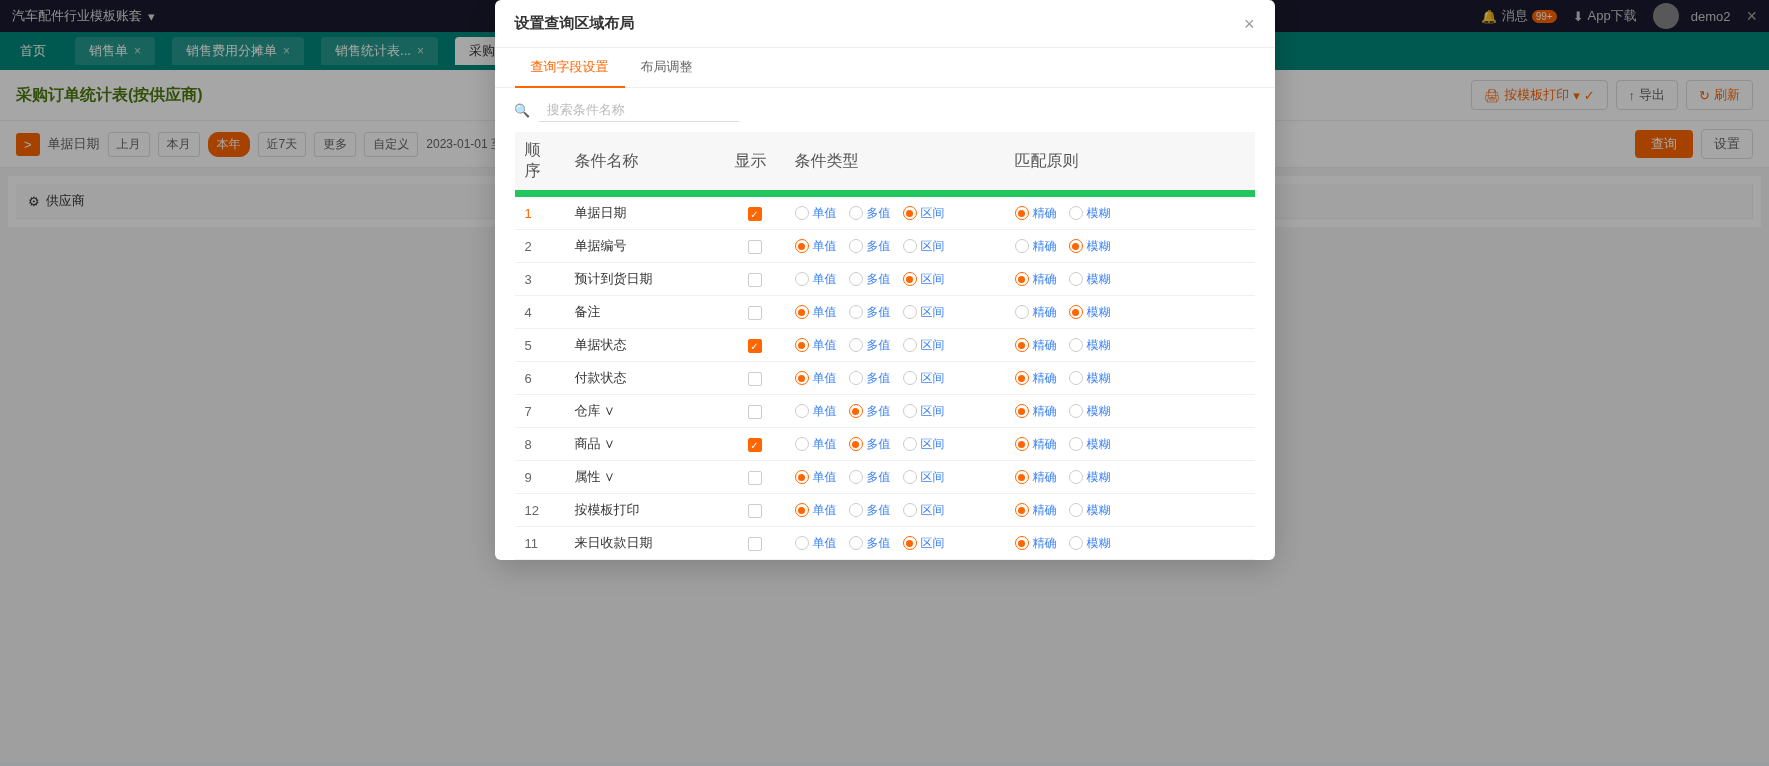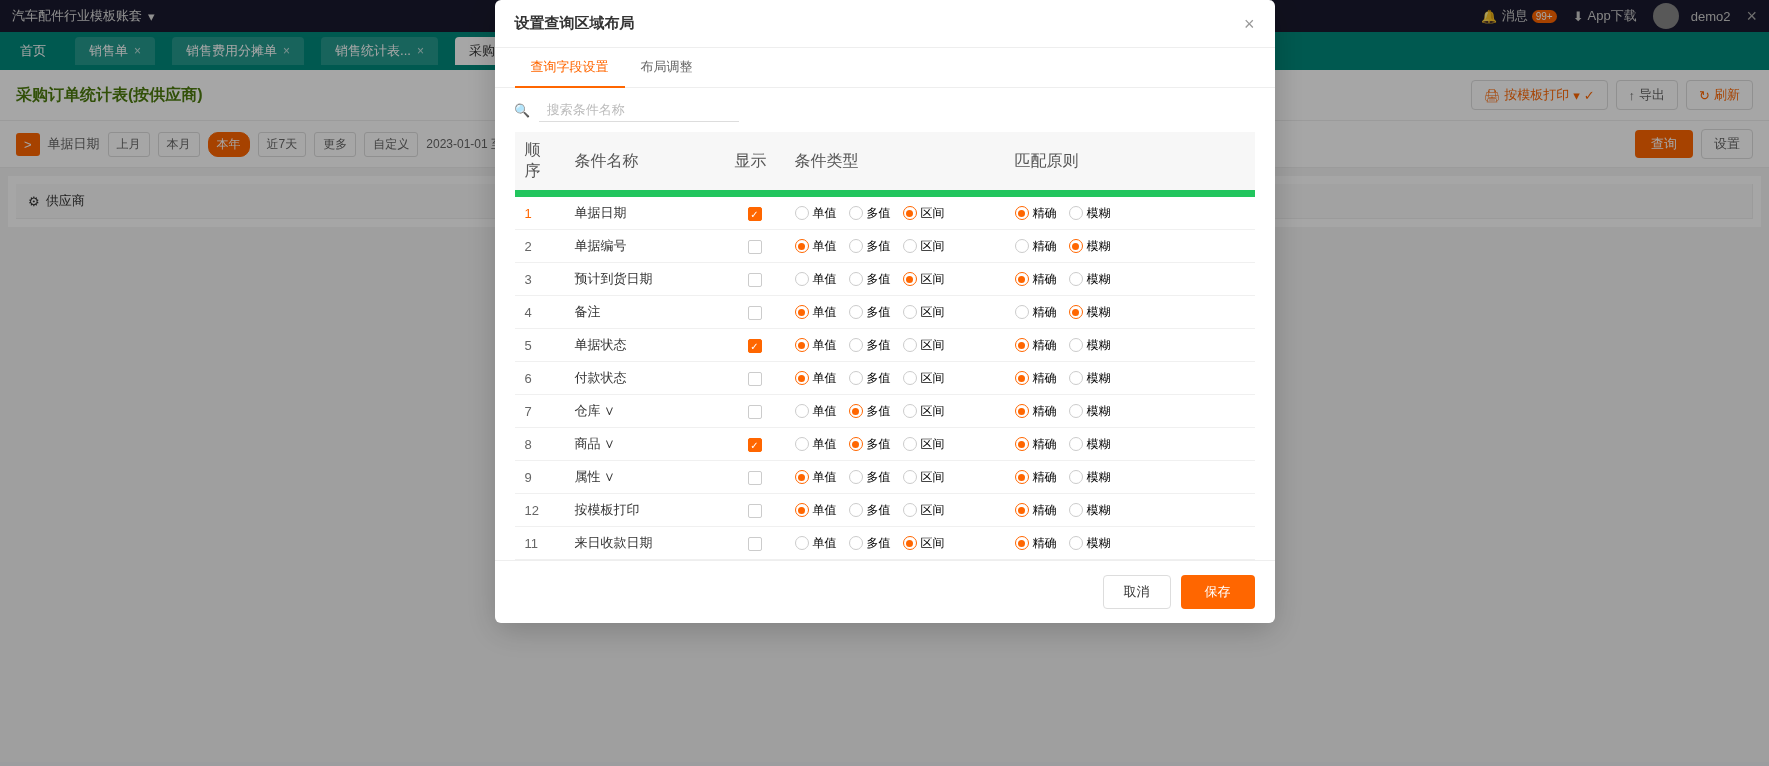--- a/index.html
+++ b/index.html
@@ -222,21 +222,21 @@
     }
     .radio-circle.selected {
       border-color: #f60;
     }
     .radio-circle.selected::after {
       content: '';
       width: 7px; height: 7px;
       background: #f60;
       border-radius: 50%;
     }
-    .radio-label { font-size: 12px; color: #000000; }
+    .radio-label { font-size: 12px; color: #3b82f6; }
 
     
     .modal-footer {
       padding: 14px 20px;
       border-top: 1px solid #eee;
       display: flex;
       justify-content: flex-end;
       gap: 10px;
     }
     .btn-cancel {
@@ -745,19 +745,15 @@
                     <span class="radio-circle"></span>
                     <span class="radio-label">模糊</span>
                   </label>
                 </div>
               </td>
             </tr>
           </tbody>
       </table>
     </div>
 
-    <div class="modal-footer">
-      <button class="btn-cancel">取消</button>
-      <button class="btn-save">保存</button>
-    </div>
 
   </div>
 </div>
 
 </body></html>

